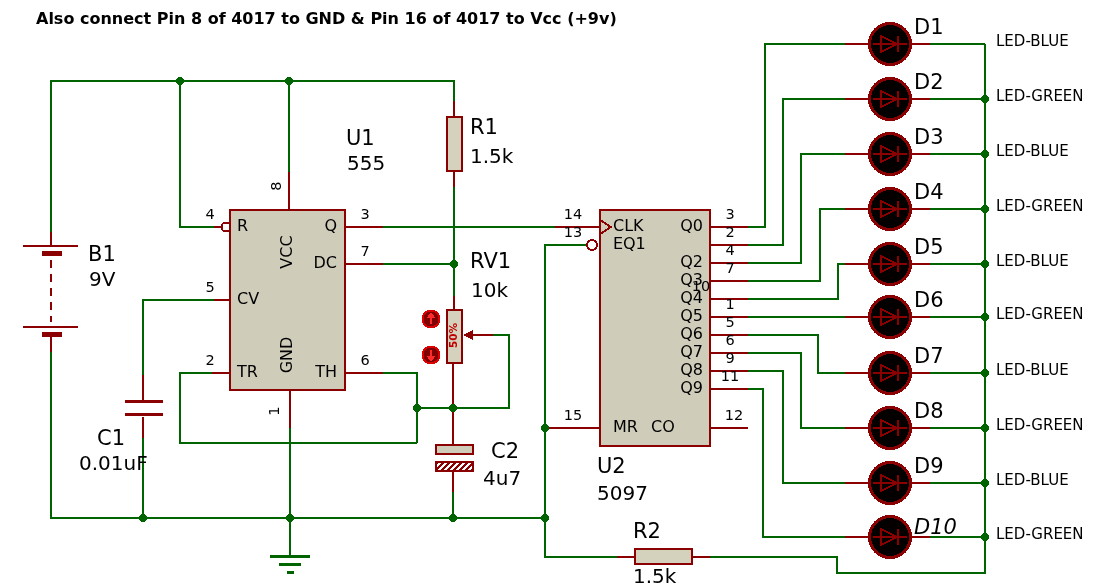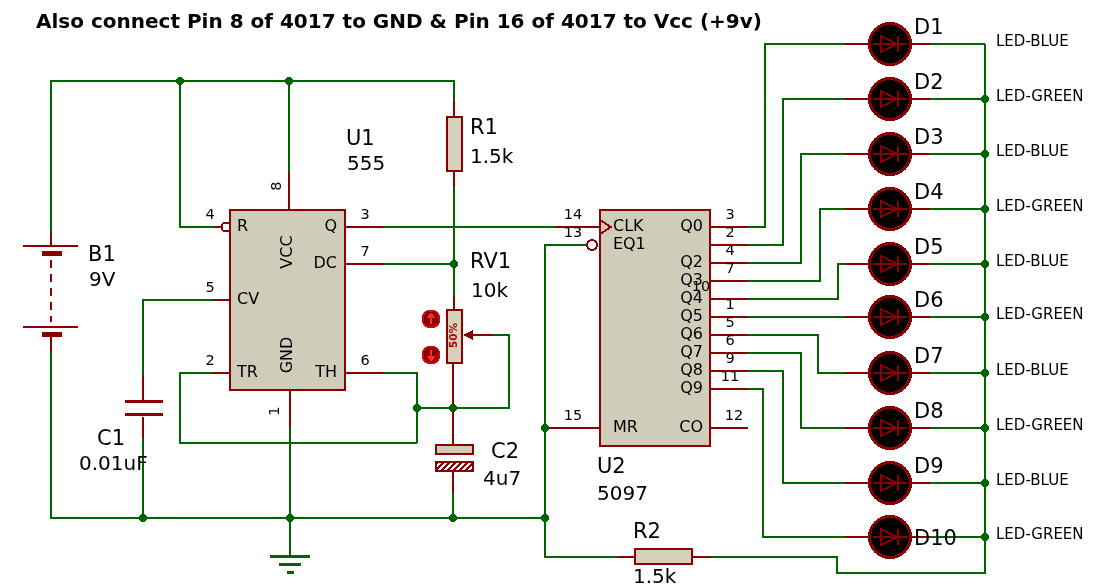--- a/index.html
+++ b/index.html
@@ -1,21 +1,21 @@
 <!DOCTYPE html>
 <html><head>
 <meta charset="utf-8">
 <style>
   html,body{margin:0;padding:0;background:#ffffff;}
   .canvas{position:relative;width:1107px;height:585px;background:#ffffff;overflow:hidden;
           font-family:"DejaVu Sans","Liberation Sans",sans-serif;}
   svg{position:absolute;left:0;top:0;}
   .lbl{position:absolute;color:#000;white-space:nowrap;line-height:1.1;
        font-family:"DejaVu Sans","Liberation Sans",sans-serif;}
-  .title{font-size:20px;font-weight:600;letter-spacing:0px;}
+  .title{font-size:16px;font-weight:600;letter-spacing:0px;}
   .ref{font-size:21px;}
   .val{font-size:20px;}
   .pin{font-size:16px;}
   .num{font-size:14.5px;}
   .led{font-size:15px;}
   .rot{transform:rotate(-90deg);transform-origin:center center;text-align:center;}
   .ta-r{text-align:right;}
   .ta-c{text-align:center;}
   .setting{color:#c00000;font-size:10.5px;font-weight:600;}
 </style>
@@ -340,21 +340,21 @@
 <div class="lbl num rot" style="left:265px;top:178px;width:24px;height:16px;">8</div>
 <div class="lbl num rot" style="left:263px;top:403px;width:24px;height:16px;">1</div>
 
 <div class="lbl pin" style="left:613px;top:217px;">CLK</div>
 <div class="lbl pin" style="left:613px;top:235px;">E</div>
 <div class="lbl pin" style="left:613px;top:418px;">MR</div>
 <div class="lbl num ta-c" style="left:550px;top:207px;width:46px;">14</div>
 <div class="lbl num ta-c" style="left:550px;top:225px;width:46px;">13</div>
 <div class="lbl num ta-c" style="left:550px;top:408px;width:46px;">15</div>
 
-<div class="lbl pin ta-r" style="left:623px;top:418px;width:80px;">CO</div>
+<div class="lbl pin ta-r" style="left:623px;top:418px;width:80px;text-align:center;">CO</div>
 <div class="lbl num ta-c" style="left:713px;top:408px;width:42px;">12</div>
 
 <div id="gen-labels">
       <div class="lbl ref" style="left: 914px; top: 16px;">D1</div>
       <div class="lbl led" style="left: 996px; top: 33px;">LED-BLUE</div>
       <div class="lbl pin" style="left: 623px; top: 217px; width: 80px; text-align: right;">Q0</div>
       <div class="lbl num" style="left: 710px; top: 207px; width: 40px; text-align: center;">3</div>
       <div class="lbl ref" style="left: 914px; top: 71px;">D2</div>
       <div class="lbl led" style="left: 996px; top: 88px;">LED-GREEN</div>
       <div class="lbl pin" style="left: 623px; top: 235px; width: 80px; ">Q1</div>
@@ -380,19 +380,19 @@
       <div class="lbl pin" style="left: 623px; top: 325px; width: 80px; text-align: right;">Q6</div>
       <div class="lbl num" style="left: 710px; top: 315px; width: 40px; text-align: center;">5</div>
       <div class="lbl ref" style="left: 914px; top: 400px;">D8</div>
       <div class="lbl led" style="left: 996px; top: 417px;">LED-GREEN</div>
       <div class="lbl pin" style="left: 623px; top: 343px; width: 80px; text-align: right;">Q7</div>
       <div class="lbl num" style="left: 710px; top: 333px; width: 40px; text-align: center;">6</div>
       <div class="lbl ref" style="left: 914px; top: 455px;">D9</div>
       <div class="lbl led" style="left: 996px; top: 472px;">LED-BLUE</div>
       <div class="lbl pin" style="left: 623px; top: 361px; width: 80px; text-align: right;">Q8</div>
       <div class="lbl num" style="left: 710px; top: 351px; width: 40px; text-align: center;">9</div>
-      <div class="lbl ref" style="left: 914px; top: 527px;">D10</div>
+      <div class="lbl ref" style="left: 914px; top: 516px; font-style: italic;">D10</div>
       <div class="lbl led" style="left: 996px; top: 526px;">LED-GREEN</div>
       <div class="lbl pin" style="left: 623px; top: 379px; width: 80px; text-align: right;">Q9</div>
       <div class="lbl num" style="left: 710px; top: 369px; width: 40px; text-align: center;">11</div>
     </div>
 
 </div>
 
 </body></html>

